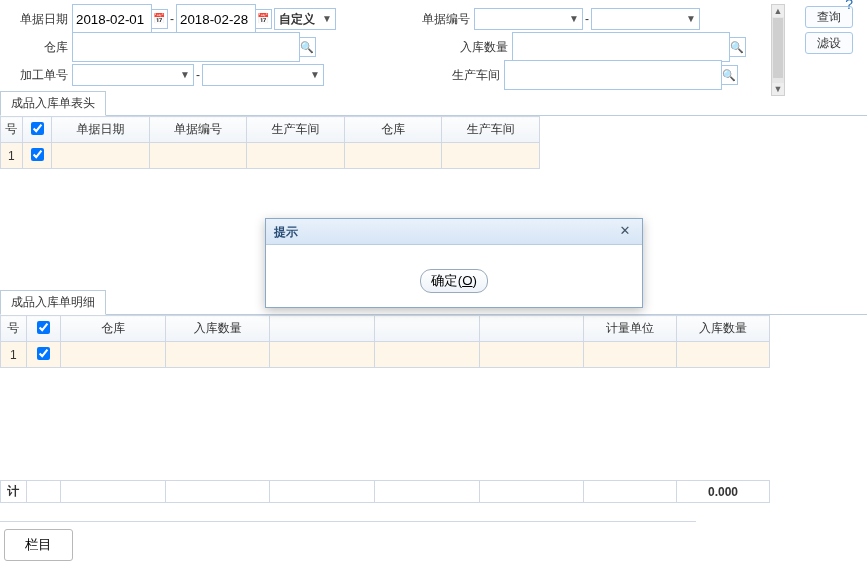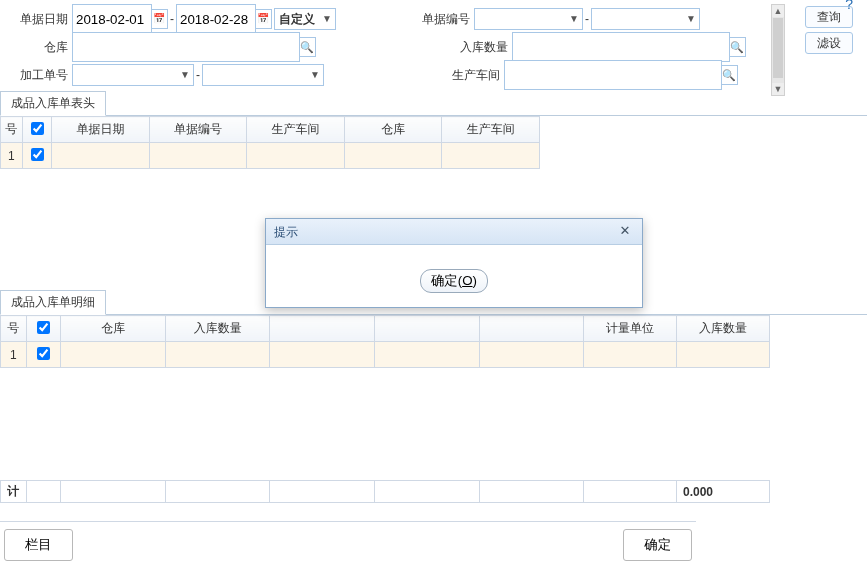--- a/index.html
+++ b/index.html
@@ -91,21 +91,21 @@
 .col-a { width:100px; }
 .row-odd td { background:#fdf6e9; }
 
 .grid2 { width: 770px; }
 
 
 .totals {
   position:absolute; left:0; bottom:78px; width:770px;
   border-collapse:collapse;
 }
-.totals td { border:1px solid #cfd8e4; height:22px; text-align:left; padding:0 6px; }
+.totals td { border:1px solid #cfd8e4; height:22px; text-align:center; padding:0 6px; }
 .totals .lblcell { width:22px; font-weight:bold; text-align:center; padding:0;}
 
 
 .bottom-bar {
   position:absolute; left:0; bottom:14px; width:696px; height:46px;
   border-top:1px solid #cfd8e4; display:flex; align-items:center;
 }
 .btn {
   border:1px solid #b8b8b8; border-radius:3px;
   padding:6px 20px; background:#fff; cursor:pointer;
@@ -120,21 +120,21 @@
   position:absolute; left:265px; top:218px; width:378px;
   border:1px solid #8aa9c9; background:#fff;
   box-shadow:0 3px 10px rgba(0,0,0,0.25);
 }
 .modal-title {
   height:26px; line-height:26px; padding:0 8px;
   background:linear-gradient(#e9f1fb,#d6e5f5);
   color:#2a4d75; display:flex; align-items:center;
   border-bottom:1px solid #b7cde3;
 }
-.modal-title .t { flex:1; }
+.modal-title .t { flex:1;font-weight:bold; }
 .modal-title .x {
   width:18px; height:18px; text-align:center; line-height:16px;
   color:#456; cursor:pointer; font-size:13px;
 }
 .modal-body { padding:18px 16px 8px; display:flex; align-items:flex-start; }
 .warn-icn {
   width:28px; height:28px; margin-right:18px;
 }
 .warn-tri {
   width:0;height:0;border-left:14px solid transparent;border-right:14px solid transparent;
@@ -288,21 +288,20 @@
         <td style="width:80px"></td>
     <td style="width:80px;font-weight:bold">0.000</td>
   </tr>
 </tbody>
   </table>
 
 <div class="bottom-bar">
   <button class="btn left">栏目</button>
   <div class="spacer"></div>
   <div class="right-group">
-    <button class="btn">确定</button>
   </div>
 </div>
 
 <div class="modal">
   <div class="modal-title">
     <span class="t">提示</span>
     <span class="x">✕</span>
   </div>
   <div class="modal-foot">
     <button class="modal-ok">

